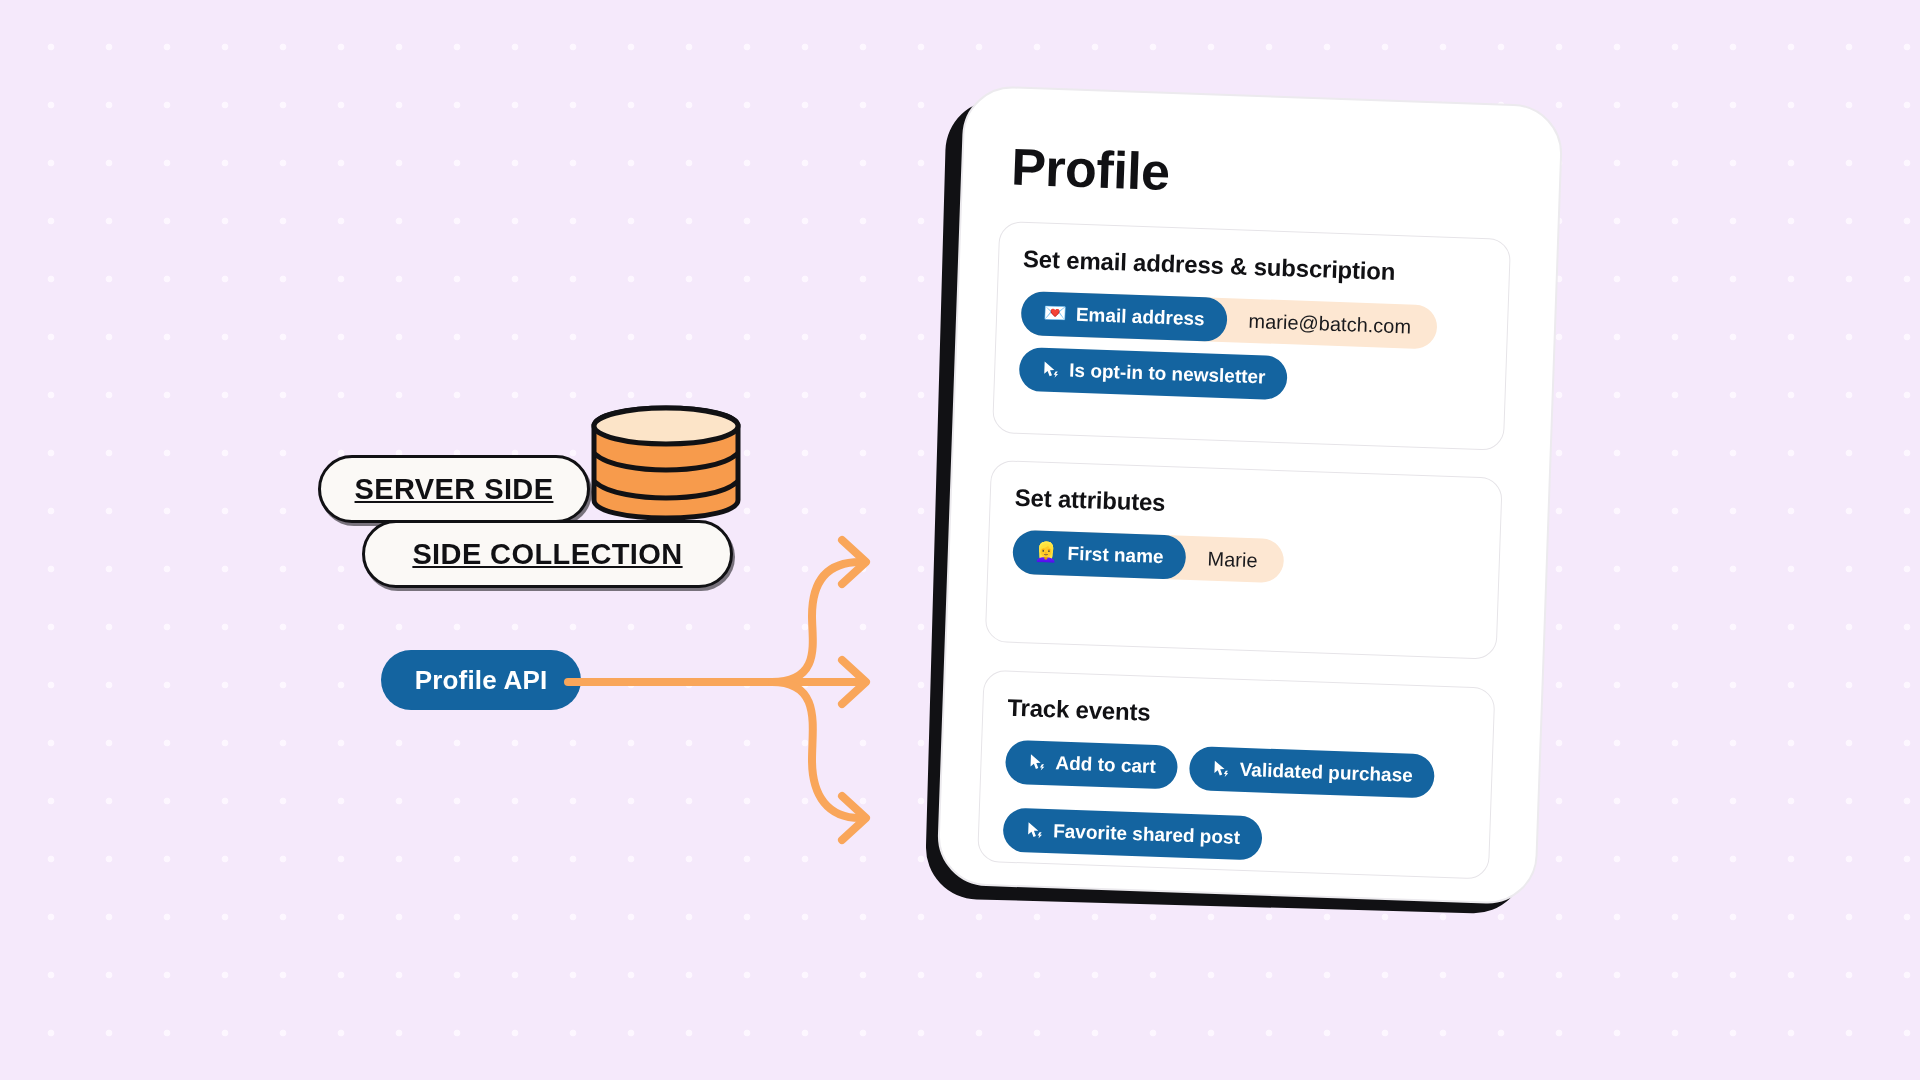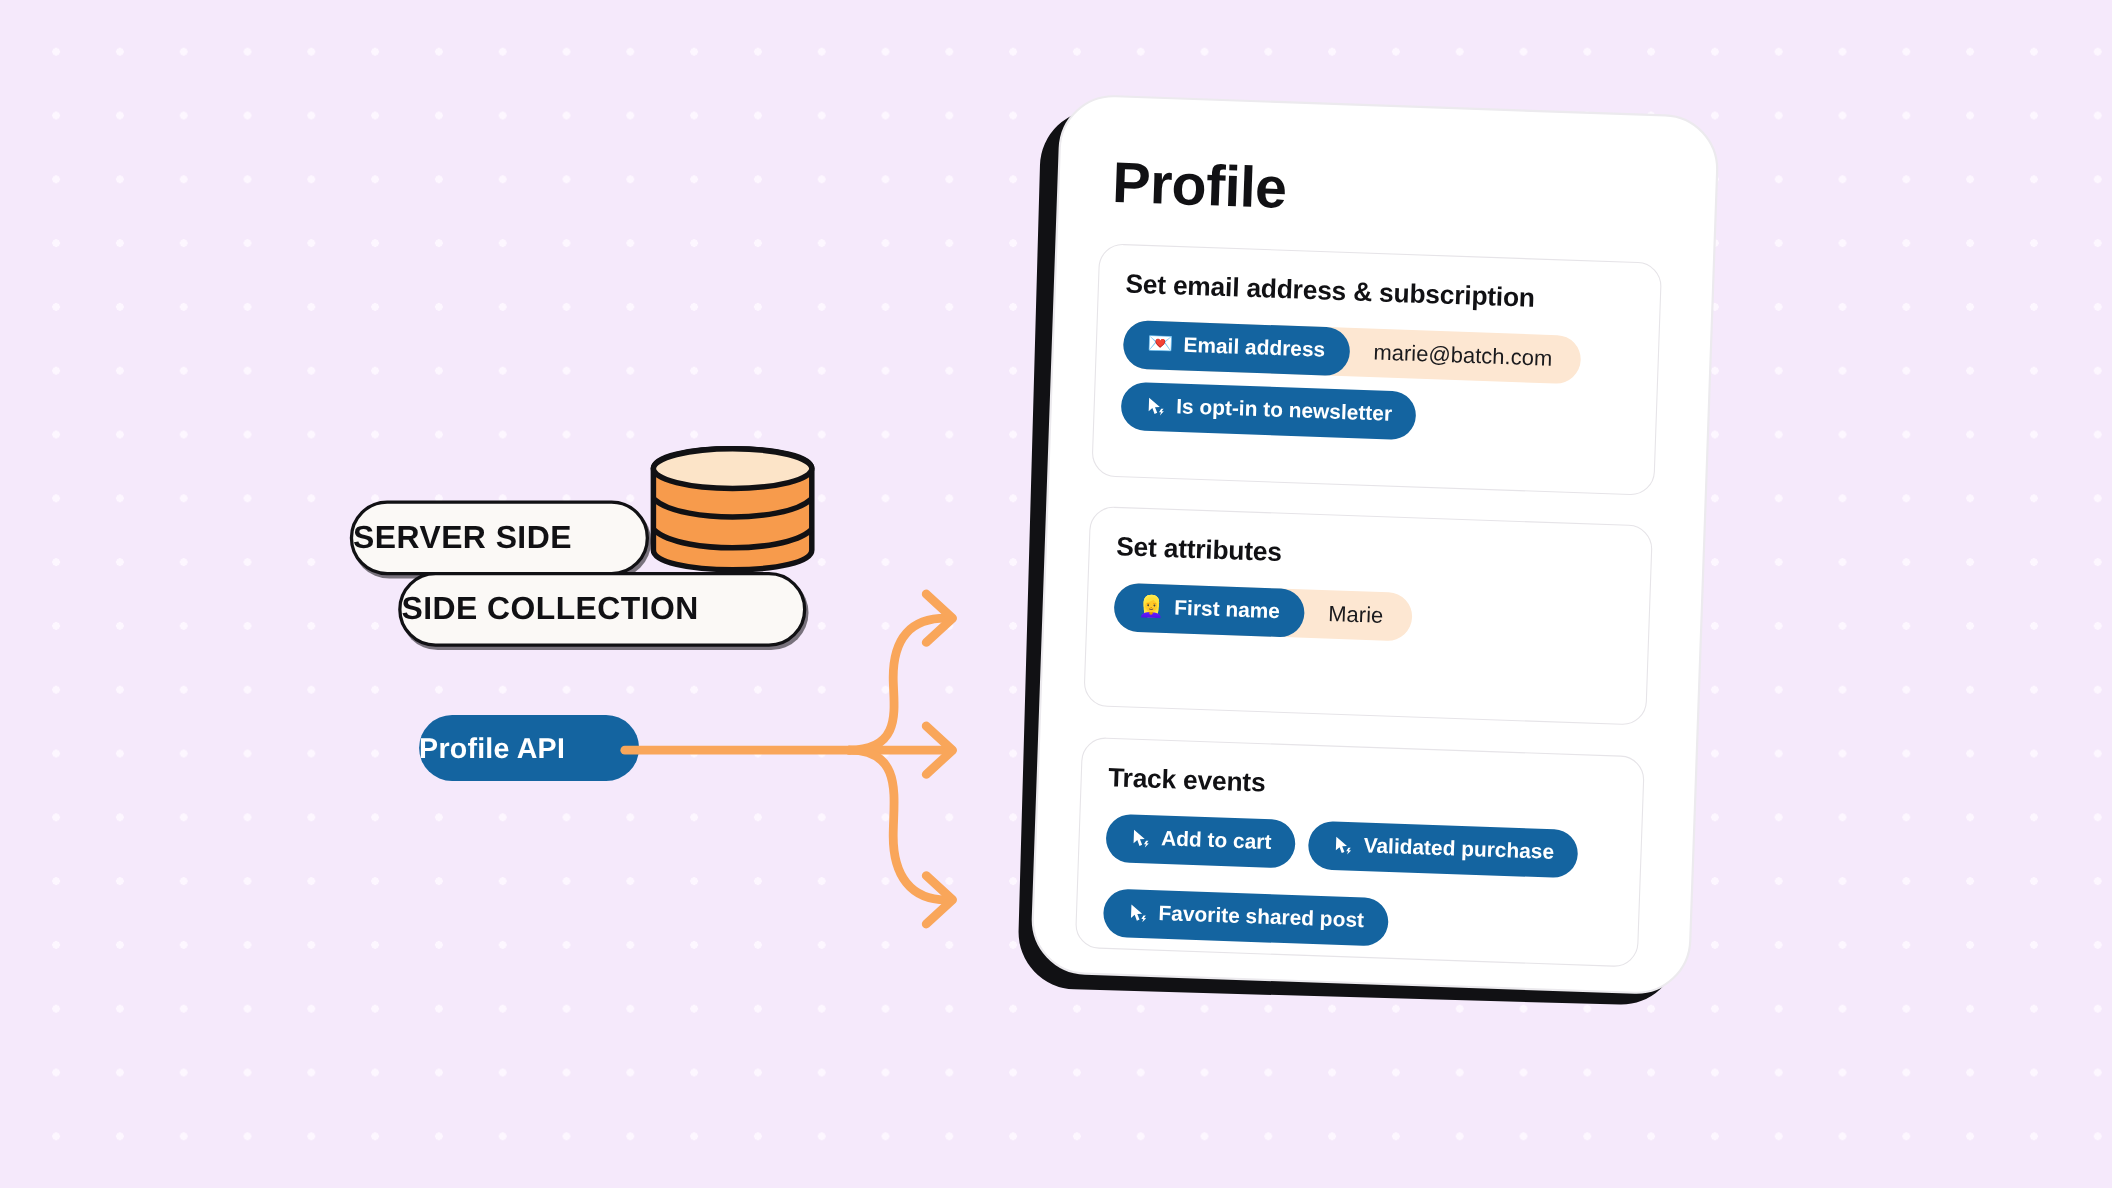--- a/index.html
+++ b/index.html
@@ -19,32 +19,33 @@
   
   .db-wrap{position:absolute;left:586px;top:404px;width:160px;height:120px;}
   .label-pill{
     position:absolute;
     background:#fbf9f6;
     border:3.5px solid #111114;
     border-radius:60px;
     color:#111114;
     font-weight:bold;
     letter-spacing:0.4px;
-    display:flex;align-items:center;
+    display:flex;align-items:center;justify-content:center;
     box-shadow:2px 3px 0 rgba(17,17,20,.55);
     white-space:nowrap;
+    text-decoration:underline;
   }
   #pill-server{left:318px;top:455px;width:266px;height:62px;font-size:29px;}
   #pill-data{left:362px;top:520px;width:365px;height:62px;font-size:29px;}
 
   #btn-profile-api{
     position:absolute;left:381px;top:650px;width:200px;height:60px;
     background:#1464a0;color:#ffffff;border:none;border-radius:40px;
     font-size:26px;font-weight:bold;letter-spacing:.2px;
-    display:flex;align-items:center;justify-content:flex-start;
+    display:flex;align-items:center;justify-content:center;
     font-family:"Liberation Sans",sans-serif;
   }
 
   #arrows{position:absolute;left:560px;top:420px;width:360px;height:500px;}
 
   
   #device{
     position:absolute;left:950px;top:95px;width:600px;height:800px;
     transform:rotate(2.0deg);
   }

